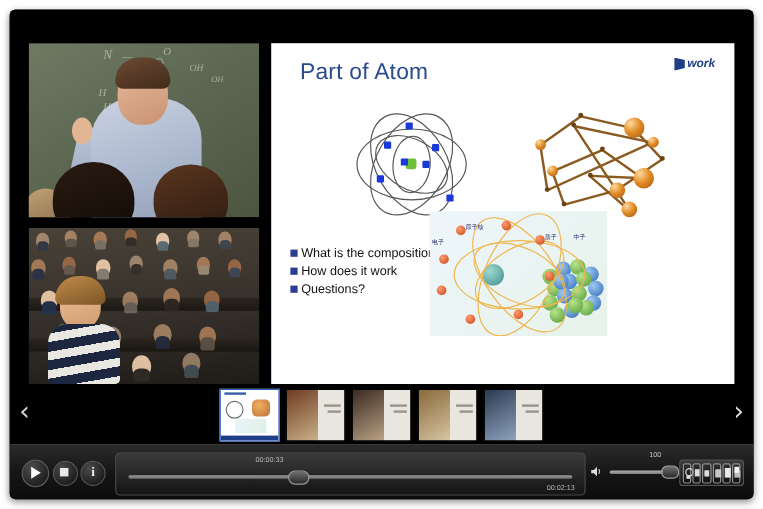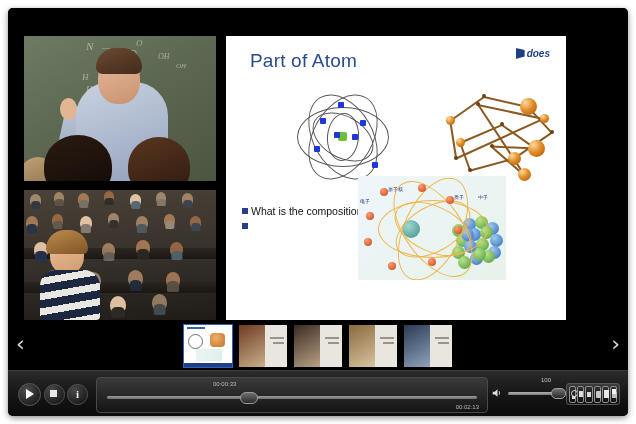--- a/index.html
+++ b/index.html
@@ -48,21 +48,21 @@
   
   .hall{position:absolute;inset:0;
      background:linear-gradient(175deg,#4a4238 0%,#35302a 55%,#1f1b17 100%);}
   .row-bench{position:absolute;left:0;right:0;height:11px;
      background:linear-gradient(180deg,#2a241d,#171310);opacity:.85;}
   .st{position:absolute;border-radius:50% 50% 44% 44%;}
   .st i{position:absolute;left:50%;top:58%;width:86%;height:64%;
      transform:translateX(-50%);border-radius:40% 40% 18% 18%;}
 
   
-  #slide{position:absolute;left:218px;top:28px;width:340px;height:284px;
+  #slide{position:absolute;left:218px;top:28px;width:386px;height:284px;
          background:#fff;overflow:hidden;}
   #slide-title{position:absolute;left:24px;top:14px;font-size:19px;
          color:#2a4b8d;letter-spacing:.2px;}
   #slide-logo{position:absolute;right:16px;top:12px;
          display:flex;align-items:center;gap:2px;}
   .flag{width:9px;height:11px;background:#1e3f86;
         clip-path:polygon(0 0,100% 18%,100% 78%,0 100%);}
   .logo-txt{font-size:10px;font-weight:bold;color:#1e3f86;font-style:italic;}
 
   
@@ -287,21 +287,21 @@
             <div style="position:absolute;left:6px;top:-4px;width:42px;height:24px;border-radius:22px 22px 6px 6px;background:linear-gradient(160deg,#c08b4a,#7d5527)"></div>
             <div style="position:absolute;left:0;top:36px;width:60px;height:50px;border-radius:16px 16px 4px 4px;background:repeating-linear-gradient(170deg,#1d2740 0 8px,#e9e7e2 8px 15px)"></div>
           </div>
         </div>
     </div>
 
     <div id="slide">
       <div id="slide-title">Part of Atom</div>
       <div id="slide-logo">
         <span class="flag"></span>
-        <span class="logo-txt">does</span>
+        <span class="logo-txt">work</span>
       </div>
 
       <div id="atom1">
         <div id="nucleus"></div>
       <div class="orb" style="width: 90px; height: 58px; margin-left: -45px; margin-top: -29px; transform: rotate(0deg);"></div>
           <div class="orb" style="width: 90px; height: 58px; margin-left: -45px; margin-top: -29px; transform: rotate(60deg);"></div>
           <div class="orb" style="width: 90px; height: 58px; margin-left: -45px; margin-top: -29px; transform: rotate(120deg);"></div>
           <div class="orb" style="width: 64px; height: 40px; margin-left: -32px; margin-top: -20px; transform: rotate(30deg);"></div>
           <div class="orb" style="width: 46px; height: 30px; margin-left: -23px; margin-top: -15px; transform: rotate(95deg);"></div>
           <div class="e" style="left: 44px; top: 14px;"></div>
@@ -351,20 +351,25 @@
           <div class="node" style="left: 14px; top: 72px;"></div>
         </div>
 
       <div id="bullets">
           <div class="b">
             <span class="sq"></span>
             <span>What is the composition</span>
           </div>
           <div class="b">
             <span class="sq"></span>
+            <span>How does it work</span>
+          </div>
+          <div class="b">
+            <span class="sq"></span>
+            <span>Questions?</span>
           </div>
         </div>
 
       <div id="inset">
         <div class="core"></div>
         <div class="cluster" style="position: absolute; left: 94px; top: 38px; width: 50px; height: 54px;">
             <div class="cb g" style="left: 0px; top: 10px;"></div>
             <div class="cb b" style="left: 11px; top: 4px;"></div>
             <div class="cb g" style="left: 23px; top: 2px;"></div>
             <div class="cb b" style="left: 34px; top: 8px;"></div>

